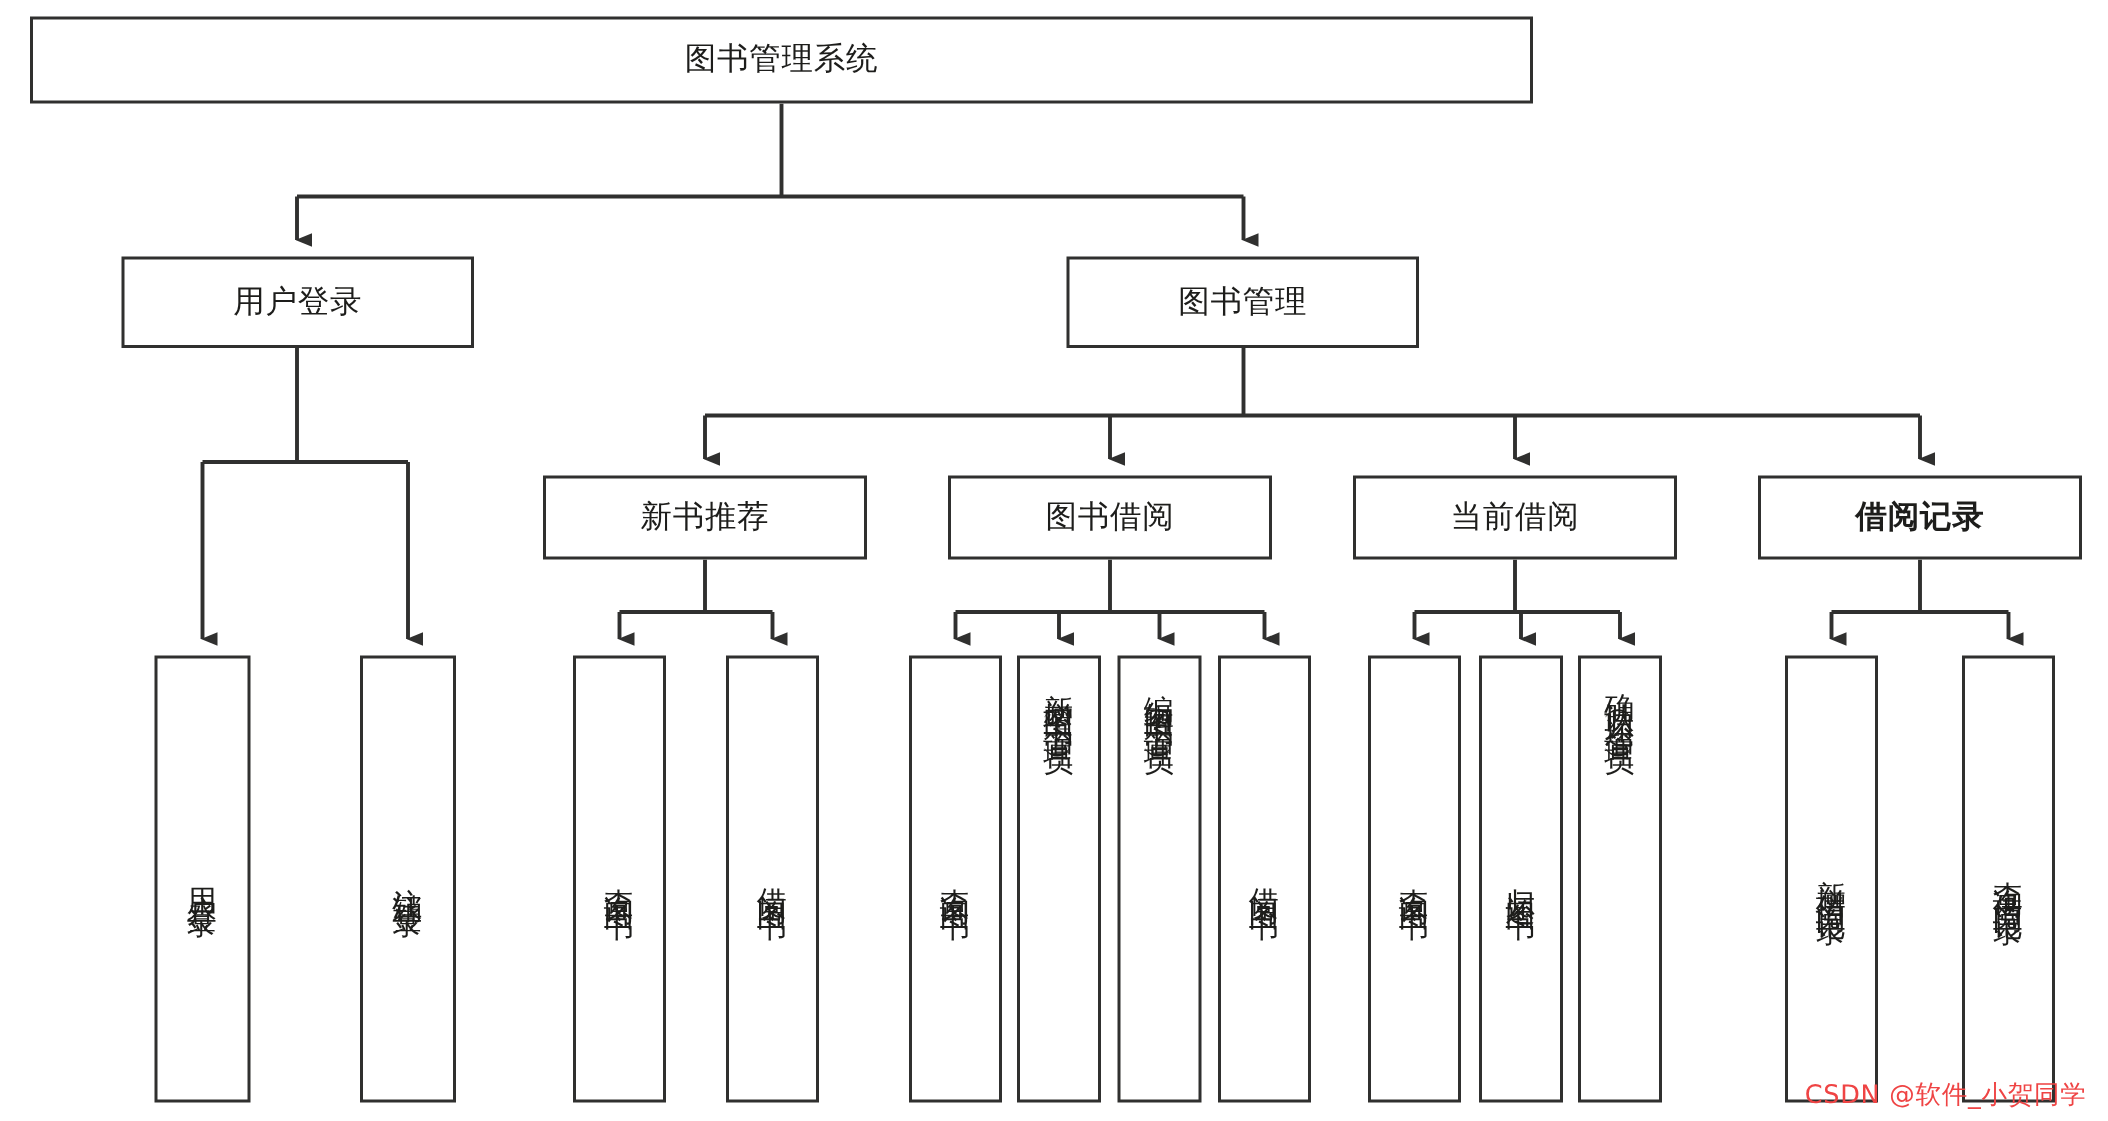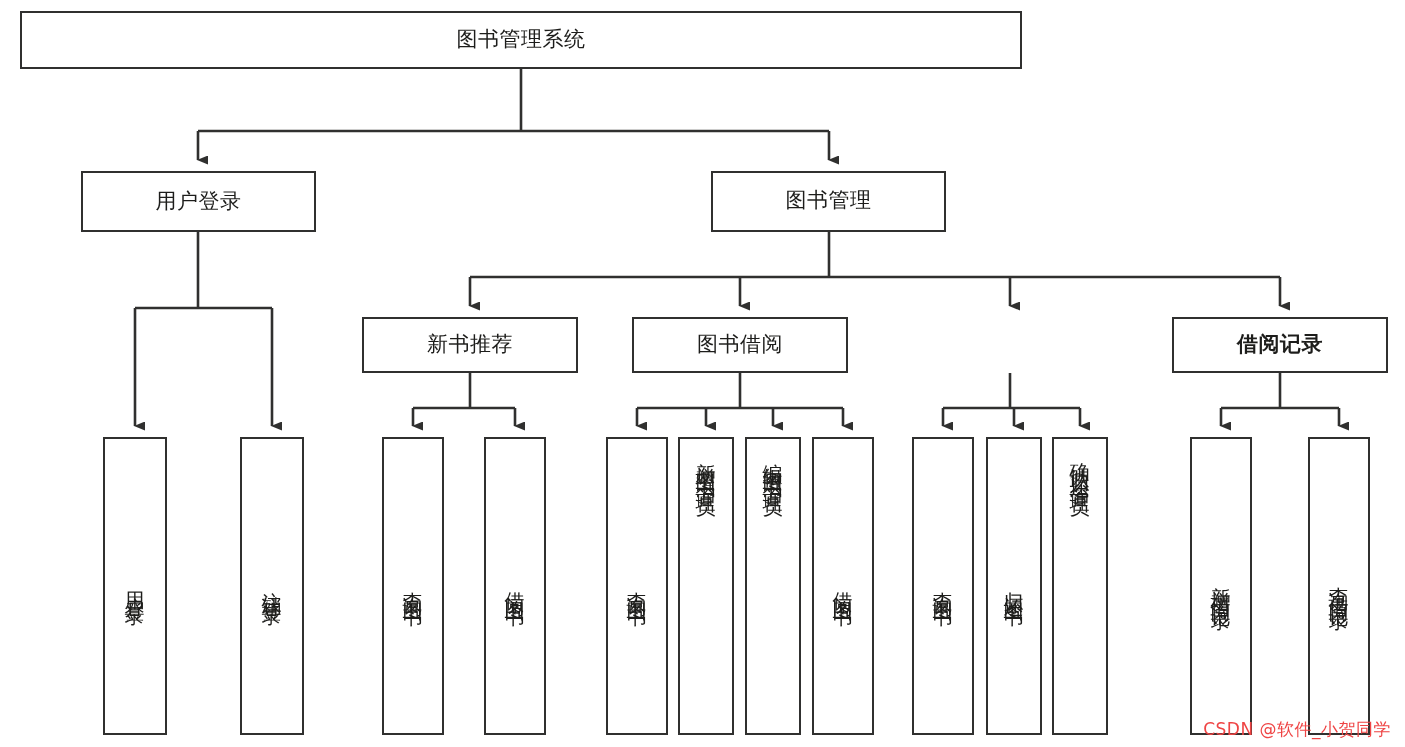--- a/index.html
+++ b/index.html
@@ -125,29 +125,32 @@
     </g>
   </svg>
 
   <div class="node-box" id="node-root" style="left: 20px; top: 11px; width: 1002px; height: 58px;">
     <span class="node-label-h">图书管理系统</span>
   </div>
 
   <div class="node-box" id="node-l2-0" style="left: 81px; top: 171px; width: 235px; height: 61px;">
     <span class="node-label-h">用户登录</span>
   </div>
-  <div class="node-box" id="node-l2-1" style="left: 711px; top: 171px; width: 235px; height: 61px; font-family: Liberation Mono, monospace;">
+  <div class="node-box" id="node-l2-1" style="left: 711px; top: 171px; width: 235px; height: 61px;">
     <span class="node-label-h">图书管理</span>
   </div>
 
   <div class="node-box" id="node-l3-1" style="left: 632px; top: 317px; width: 216px; height: 56px;">
     <span class="node-label-h">图书借阅</span>
   </div>
   <div class="node-box" id="node-l3-0" style="left: 362px; top: 317px; width: 216px; height: 56px;">
     <span class="node-label-h">新书推荐</span>
+  </div>
+  <div class="node-box" id="node-l3-2" style="left: 902px; top: 317px; width: 216px; height: 56px;">
+    <span class="node-label-h">当前借阅</span>
   </div>
   <div class="node-box" id="node-l3-3" style="left: 1172px; top: 317px; width: 216px; height: 56px; font-weight: bold;">
     <span class="node-label-h">借阅记录</span>
   </div>
 
   <div class="node-box leaf-box centered" id="node-leaf-0" style="left: 103px; top: 437px; width: 64px; height: 298px;">
     <span class="node-label-v">用户登录</span>
   </div>
   <div class="node-box leaf-box centered" id="node-leaf-1" style="left: 240px; top: 437px; width: 64px; height: 298px;">
     <span class="node-label-v">注销登录</span>

